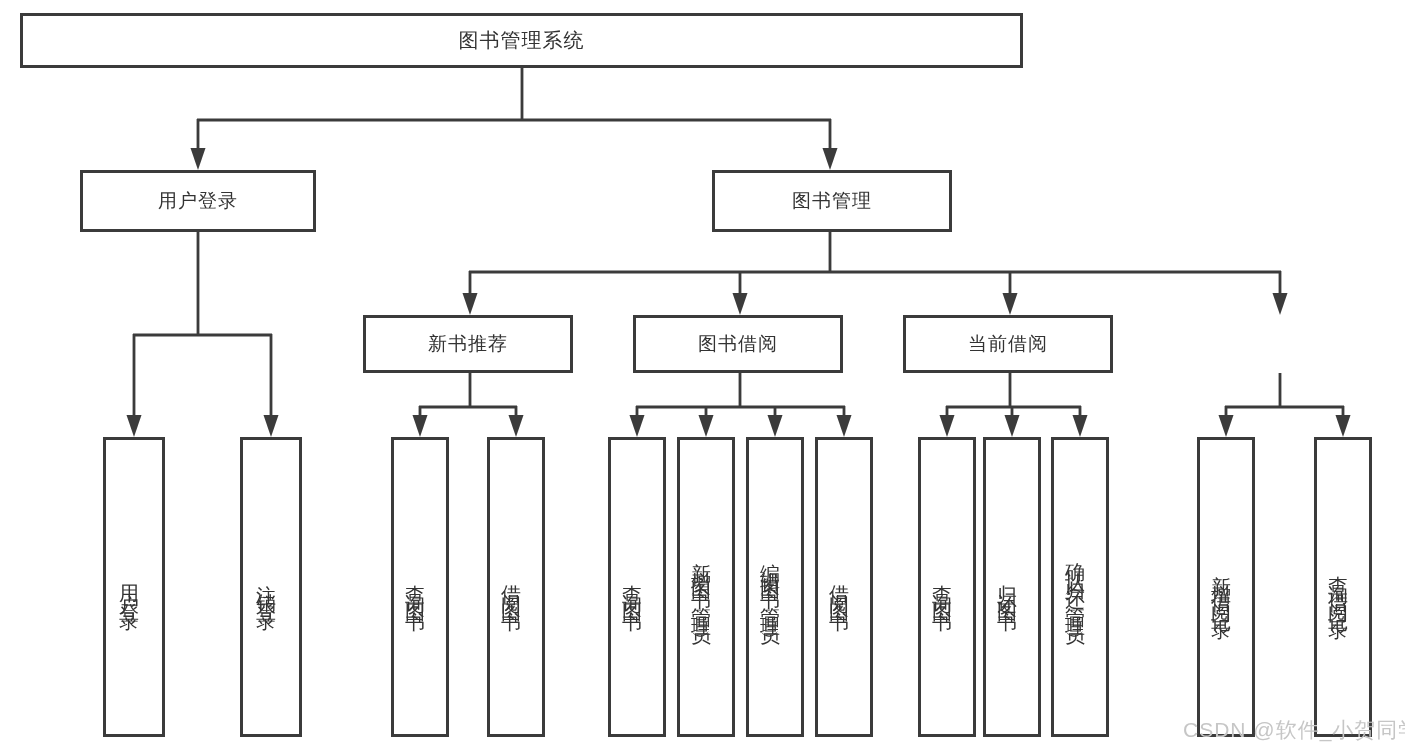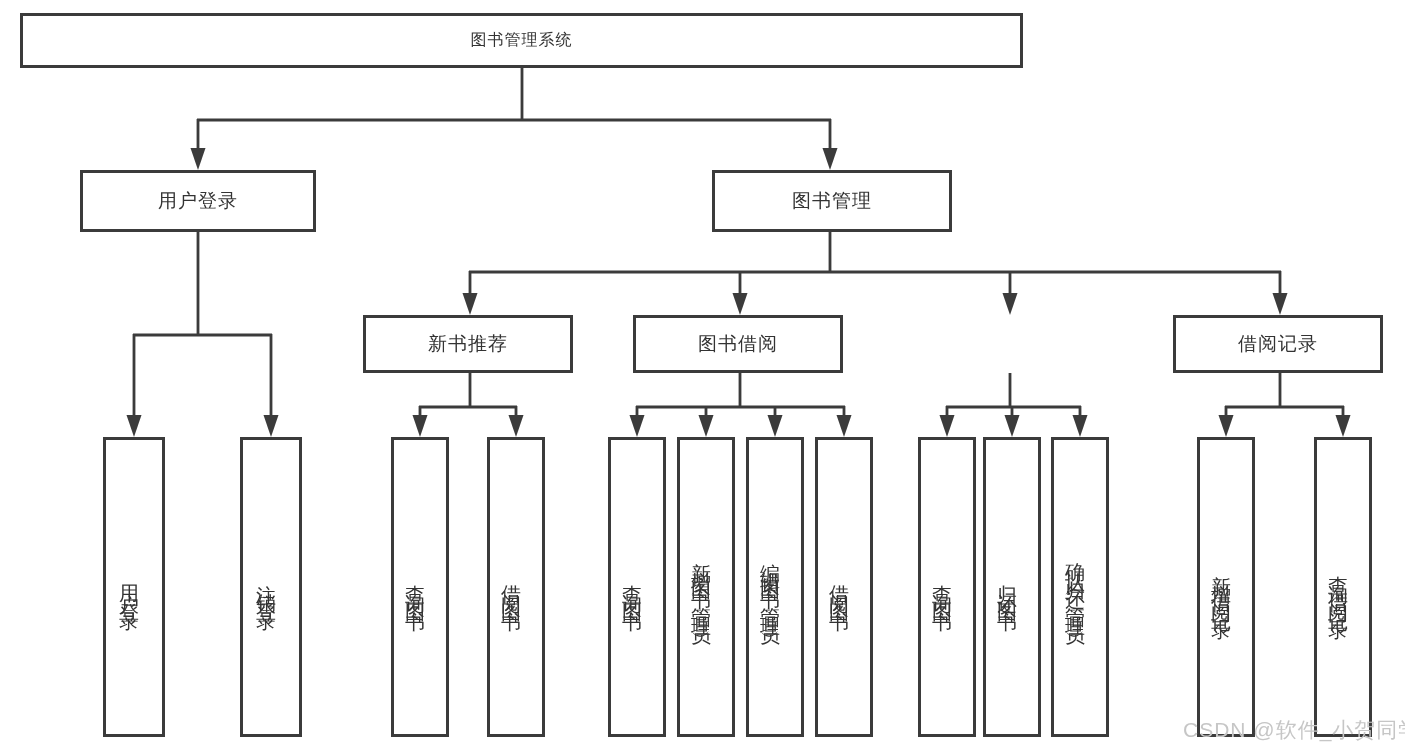--- a/index.html
+++ b/index.html
@@ -25,21 +25,21 @@
     align-items: center;
     justify-content: center;
     color: #333333;
   }
   .node .hlabel {
     font-size: 19px;
     letter-spacing: 1px;
     white-space: nowrap;
   }
   .root-box    { left: 20px;  top: 13px;  width: 1003px; height: 55px; }
-  .root-box .hlabel { font-size: 16px; }
+  .root-box .hlabel { font-size: 20px; }
   .user-login  { left: 80px;  top: 170px; width: 236px; height: 62px; }
   .book-mgmt   { left: 712px; top: 170px; width: 240px; height: 62px; }
   .lvl3        { top: 315px; width: 210px; height: 58px; }
   .new-book-rec   { left: 363px;  }
   .book-borrow    { left: 633px;  }
   .current-borrow { left: 903px;  }
   .borrow-record  { left: 1173px; }
   .leaf {
     top: 437px;
     width: 58px;
@@ -135,22 +135,22 @@
   <div class="node book-mgmt">
     <span class="hlabel">图书管理</span>
   </div>
 
   <div class="node lvl3 new-book-rec">
     <span class="hlabel">新书推荐</span>
   </div>
   <div class="node lvl3 book-borrow">
     <span class="hlabel">图书借阅</span>
   </div>
-  <div class="node lvl3 borrow-record">
-    <span class="hlabel">借阅记录</span>
+  <div class="node lvl3 current-borrow">
+    <span class="hlabel">当前借阅</span>
   </div>
 
   <div class="node leaf leaf-wide leaf-user-login">
     <span class="vlabel">用户登录</span>
   </div>
   <div class="node leaf leaf-wide leaf-logout">
     <span class="vlabel">注销登录</span>
   </div>
 
   <div class="node leaf leaf-query-1">

